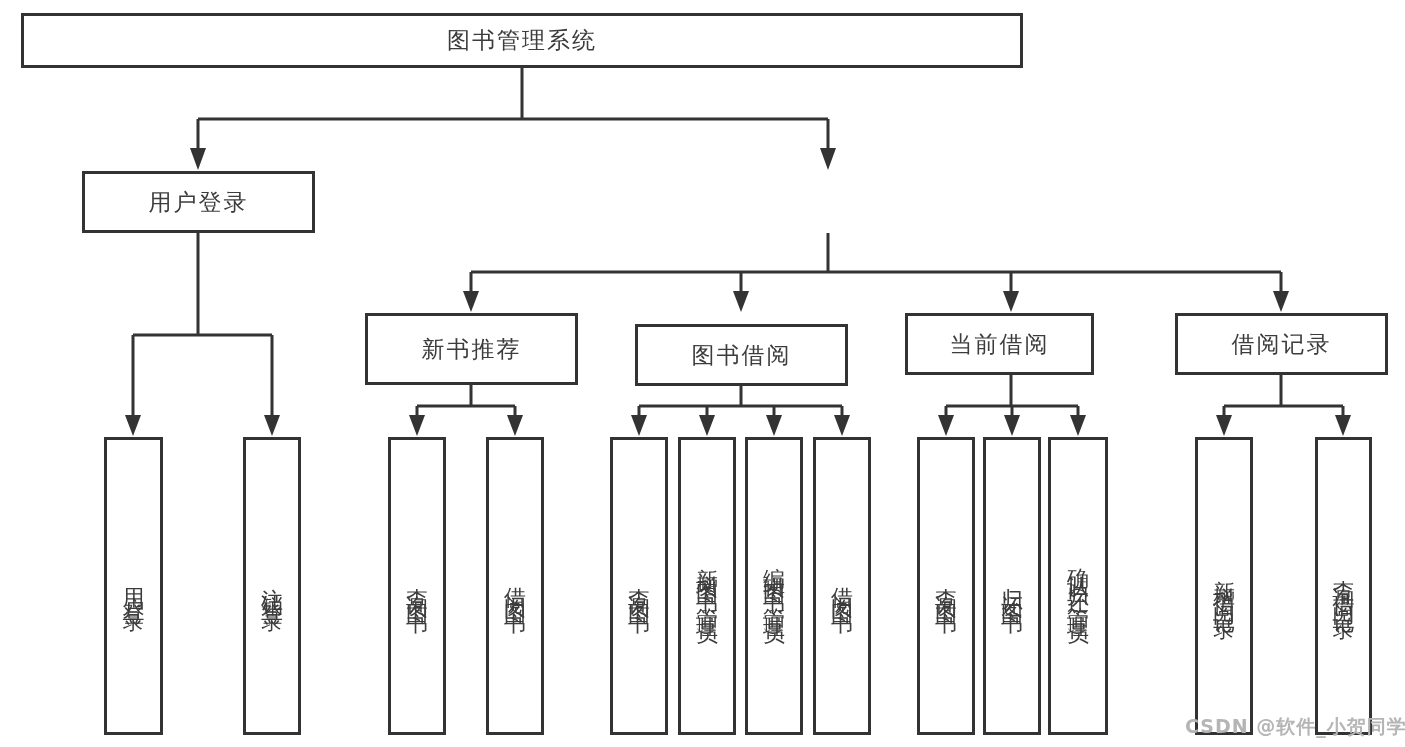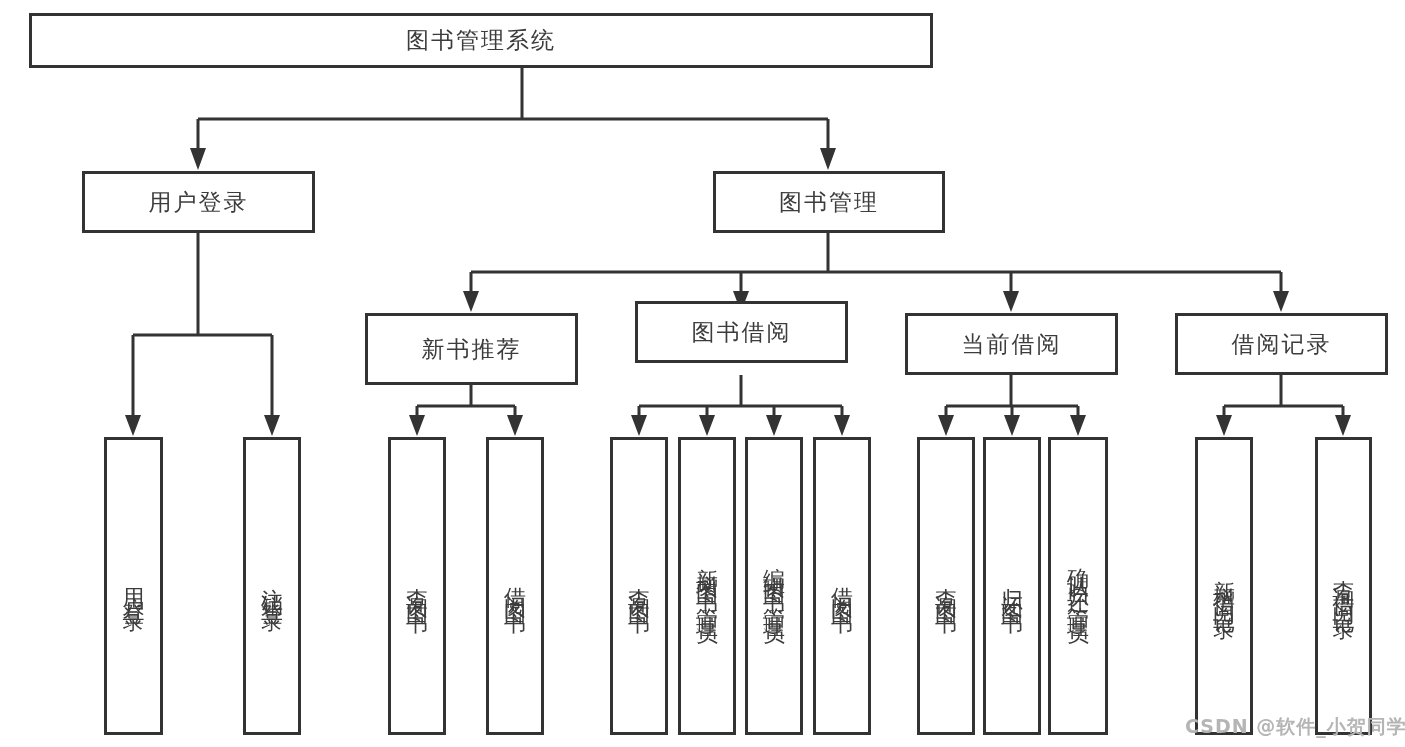--- a/index.html
+++ b/index.html
@@ -69,28 +69,27 @@
              M1003 291 L1019 291 L1011 312 Z  M1273 291 L1289 291 L1281 312 Z
              M125 415 L141 415 L133 436 Z  M264 415 L280 415 L272 436 Z
              M409 415 L425 415 L417 436 Z  M507 415 L523 415 L515 436 Z
              M631 415 L647 415 L639 436 Z  M699 415 L715 415 L707 436 Z
              M766 415 L782 415 L774 436 Z  M834 415 L850 415 L842 436 Z
              M938 415 L954 415 L946 436 Z  M1004 415 L1020 415 L1012 436 Z
              M1070 415 L1086 415 L1078 436 Z
              M1216 415 L1232 415 L1224 436 Z  M1335 415 L1351 415 L1343 436 Z"></path>
   </svg>
 
-  <div class="box h-box" style="left:29px; top:13px; width:904px; height:55px;">图书管理系统</div>
+  <div class="box h-box" style="left:21px; top:13px; width:1002px; height:55px;">图书管理系统</div>
 
   <div class="box h-box" style="left:82px; top:171px; width:233px; height:62px;">用户登录</div>
-  <div class="box h-box" style="left:713px; top:171px; width:232px; height:62px;">图书管理</div>
 
   <div class="box h-box" style="left:365px; top:313px; width:213px; height:72px;">新书推荐</div>
-  <div class="box h-box" style="left:635px; top:301px; width:213px; height:62px;">图书借阅</div>
-  <div class="box h-box" style="left:905px; top:313px; width:213px; height:62px;">当前借阅</div>
+  <div class="box h-box" style="left:635px; top:324px; width:213px; height:62px;">图书借阅</div>
+  <div class="box h-box" style="left:905px; top:313px; width:189px; height:62px;">当前借阅</div>
   <div class="box h-box" style="left:1175px; top:313px; width:213px; height:62px;">借阅记录</div>
 
   <div class="box v-box" style="left:104px; top:437px; width:59px; height:298px;">用户登录</div>
   <div class="box v-box" style="left:243px; top:437px; width:58px; height:298px;">注销登录</div>
 
   <div class="box v-box" style="left:388px; top:437px; width:58px; height:298px;">查询图书</div>
   <div class="box v-box" style="left:486px; top:437px; width:58px; height:298px;">借阅图书</div>
 
   <div class="box v-box" style="left:610px; top:437px; width:58px; height:298px;">查询图书</div>
   <div class="box v-box" style="left:678px; top:437px; width:58px; height:298px;">新增图书（管理员）</div>

